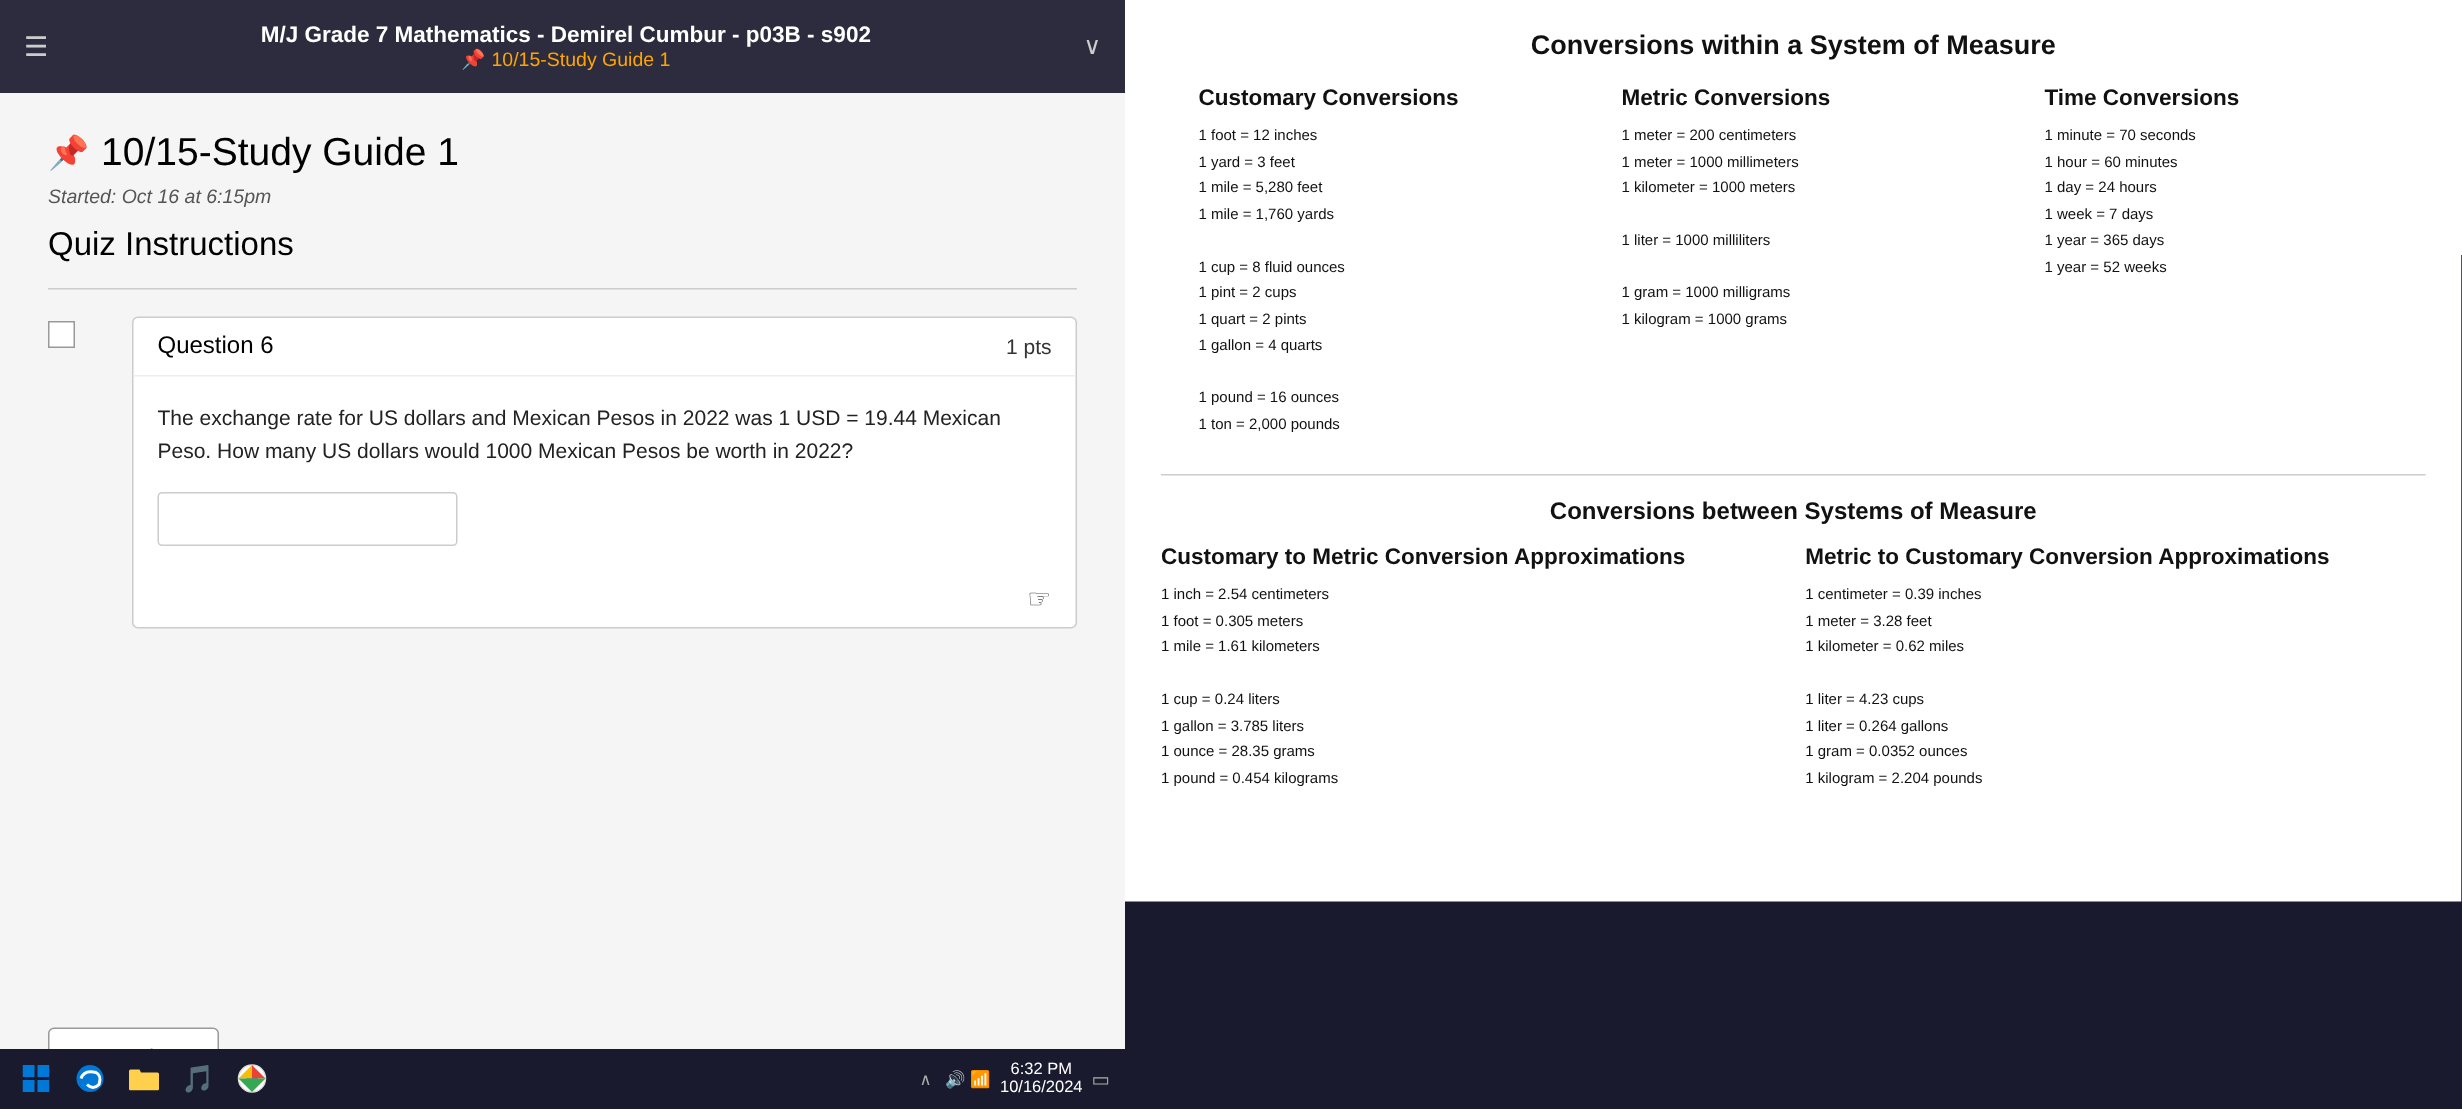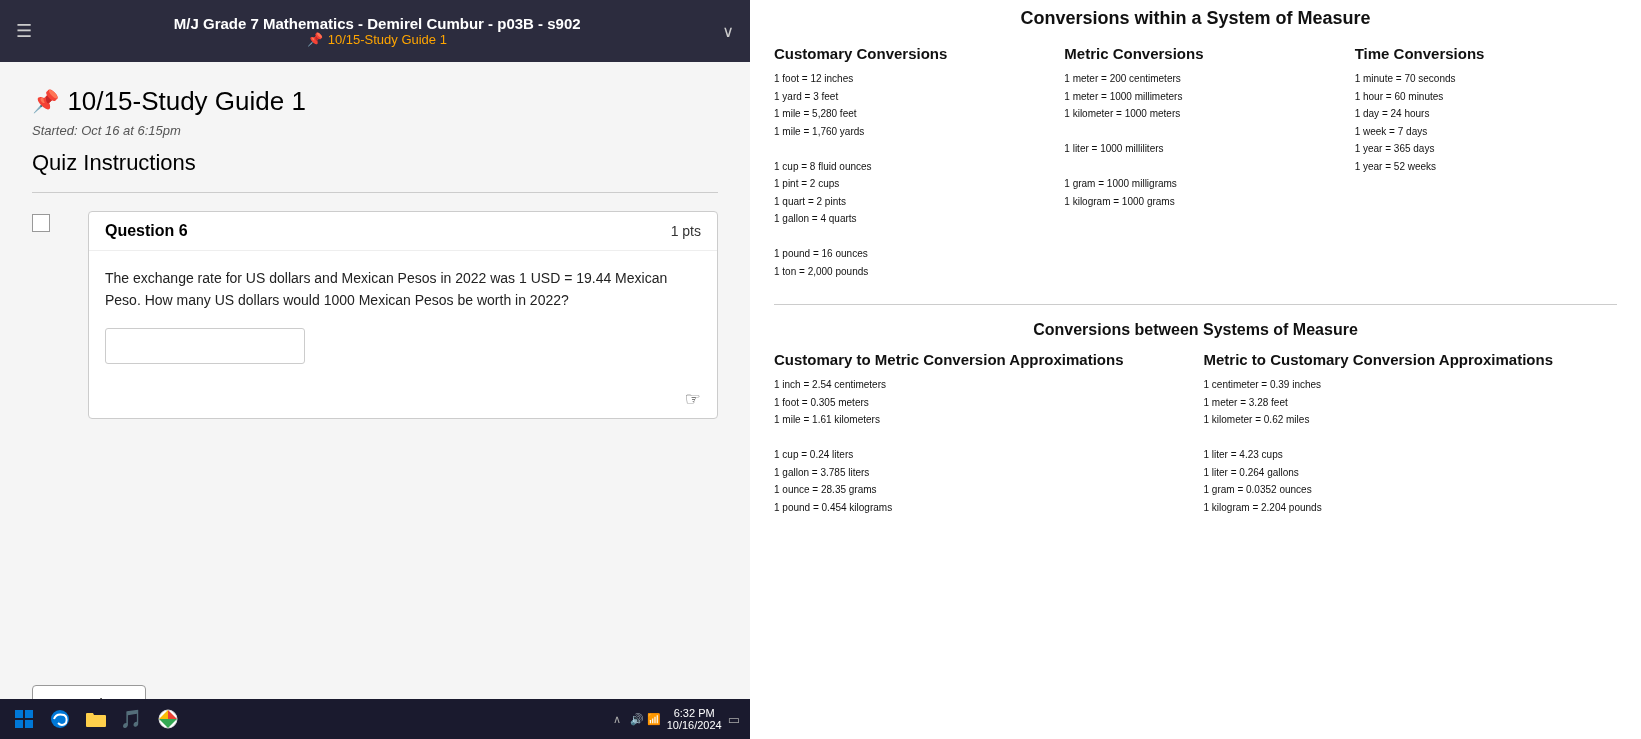--- a/index.html
+++ b/index.html
@@ -117,21 +117,21 @@
     .question-header {
       display: flex;
       justify-content: space-between;
       align-items: center;
       padding: 10px 16px;
       border-bottom: 1px solid #eee;
     }
 
     .question-number {
       font-size: 16px;
-      font-weight: 700;
+      font-weight: 400;
     }
 
     .question-pts {
       font-size: 14px;
       color: #333;
     }
 
     .question-body {
       padding: 16px;
       font-size: 14px;
@@ -193,39 +193,40 @@
       font-size: 14px;
       cursor: pointer;
       display: flex;
       align-items: center;
       gap: 4px;
     }
 
     
     .right-panel {
       width: 891px;
-      height: 739px;
+      height: 601px;
       background: #fff;
       overflow-y: auto;
-      padding: 8px 24px;
+      padding: 20px 24px;
     }
 
     .ref-section-title {
       text-align: center;
       font-size: 18px;
       font-weight: bold;
       margin-bottom: 16px;
       color: #111;
     }
 
     .conversions-grid-top {
       display: grid;
       grid-template-columns: 1fr 1fr 1fr;
       gap: 28px;
       margin-bottom: 24px;
+      margin-left: 25px;
     }
 
     .conv-col-title {
       font-size: 15px;
       font-weight: bold;
       margin-bottom: 8px;
       color: #111;
     }
 
     .conv-col-body {

